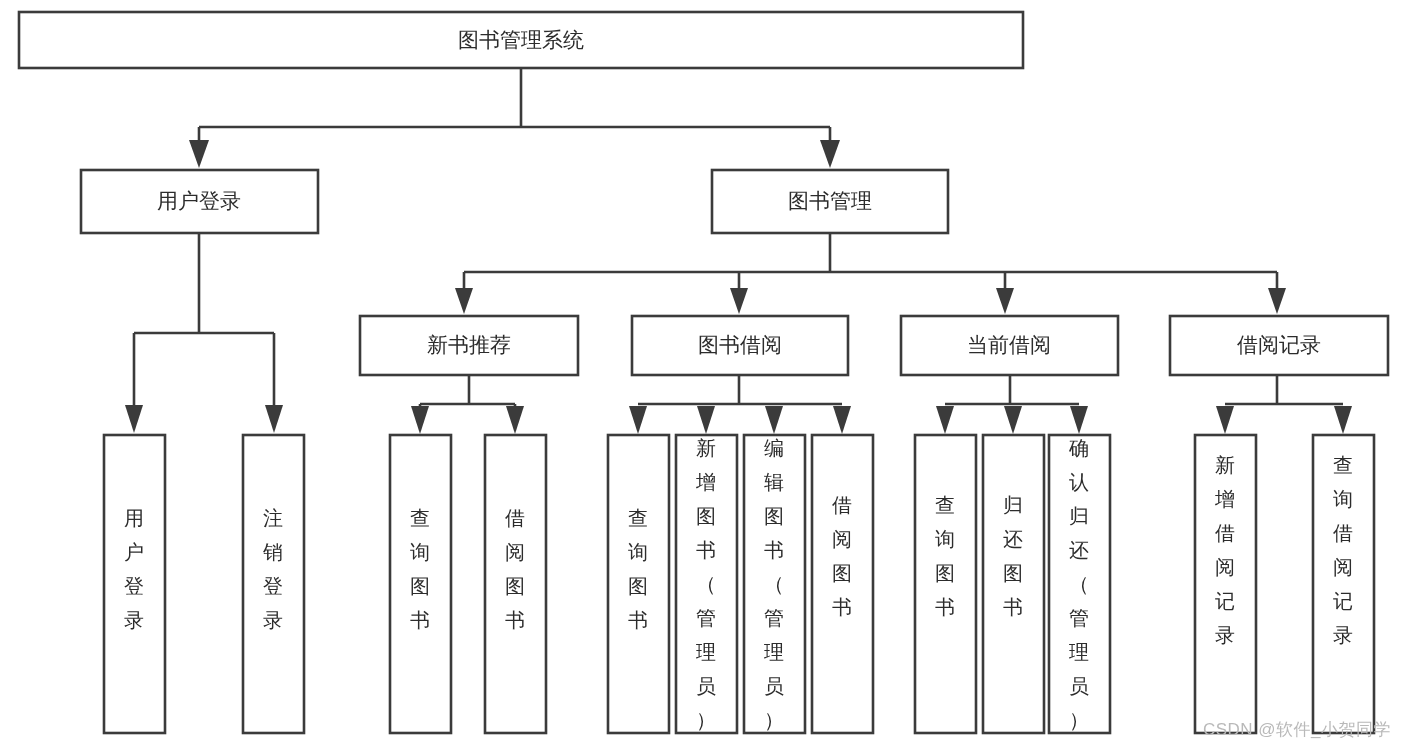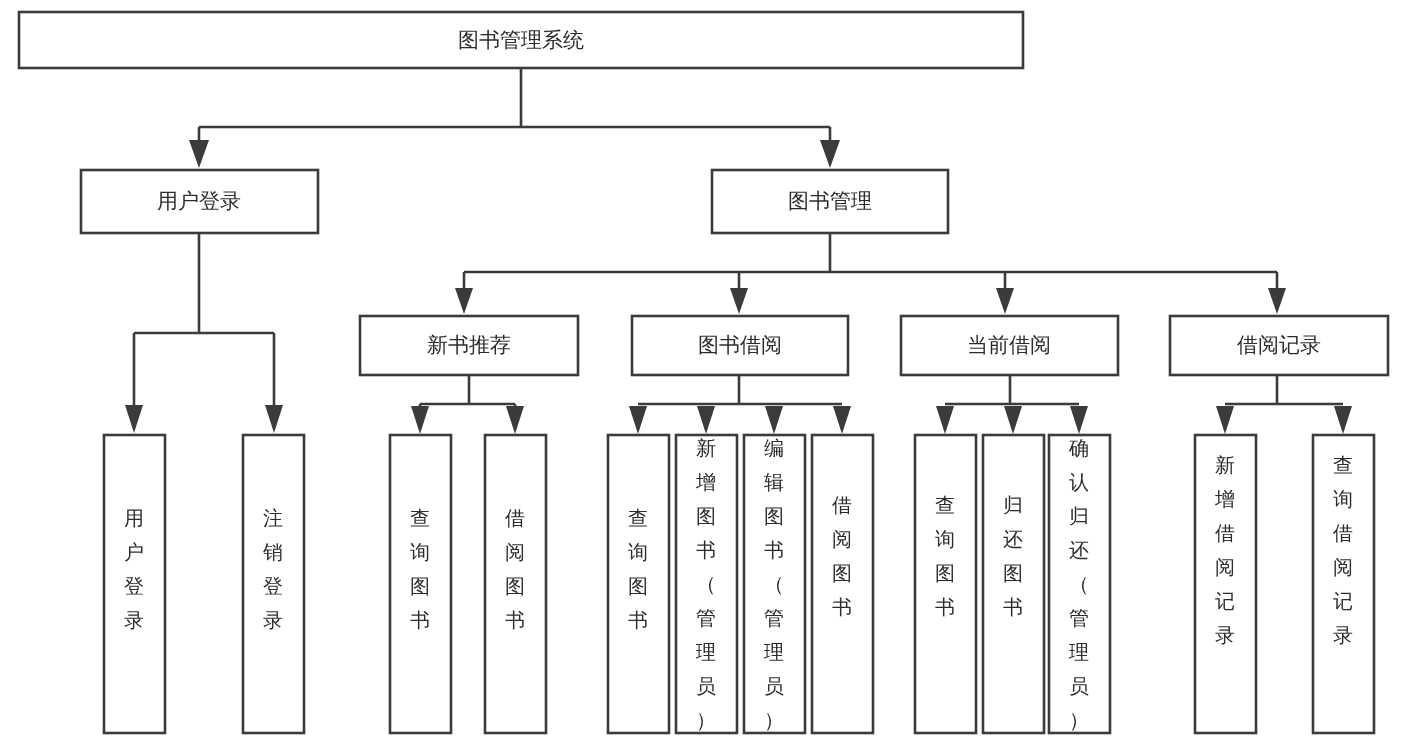--- a/index.html
+++ b/index.html
@@ -221,13 +221,14 @@
       <text class="node-label-vertical" x="1225" y="472"><tspan x="1225" y="472">新</tspan><tspan x="1225" y="506">增</tspan><tspan x="1225" y="540">借</tspan><tspan x="1225" y="574">阅</tspan><tspan x="1225" y="608">记</tspan><tspan x="1225" y="642">录</tspan></text>
     </g>
 
     <g>
       <rect class="node-box" x="1313" y="435" width="61" height="298"></rect>
       <text class="node-label-vertical" x="1343" y="472"><tspan x="1343" y="472">查</tspan><tspan x="1343" y="506">询</tspan><tspan x="1343" y="540">借</tspan><tspan x="1343" y="574">阅</tspan><tspan x="1343" y="608">记</tspan><tspan x="1343" y="642">录</tspan></text>
     </g>
 
   </svg>
 
+  <div class="watermark">CSDN @软件_小贺同学</div>
 </div>
 
 </body></html>

